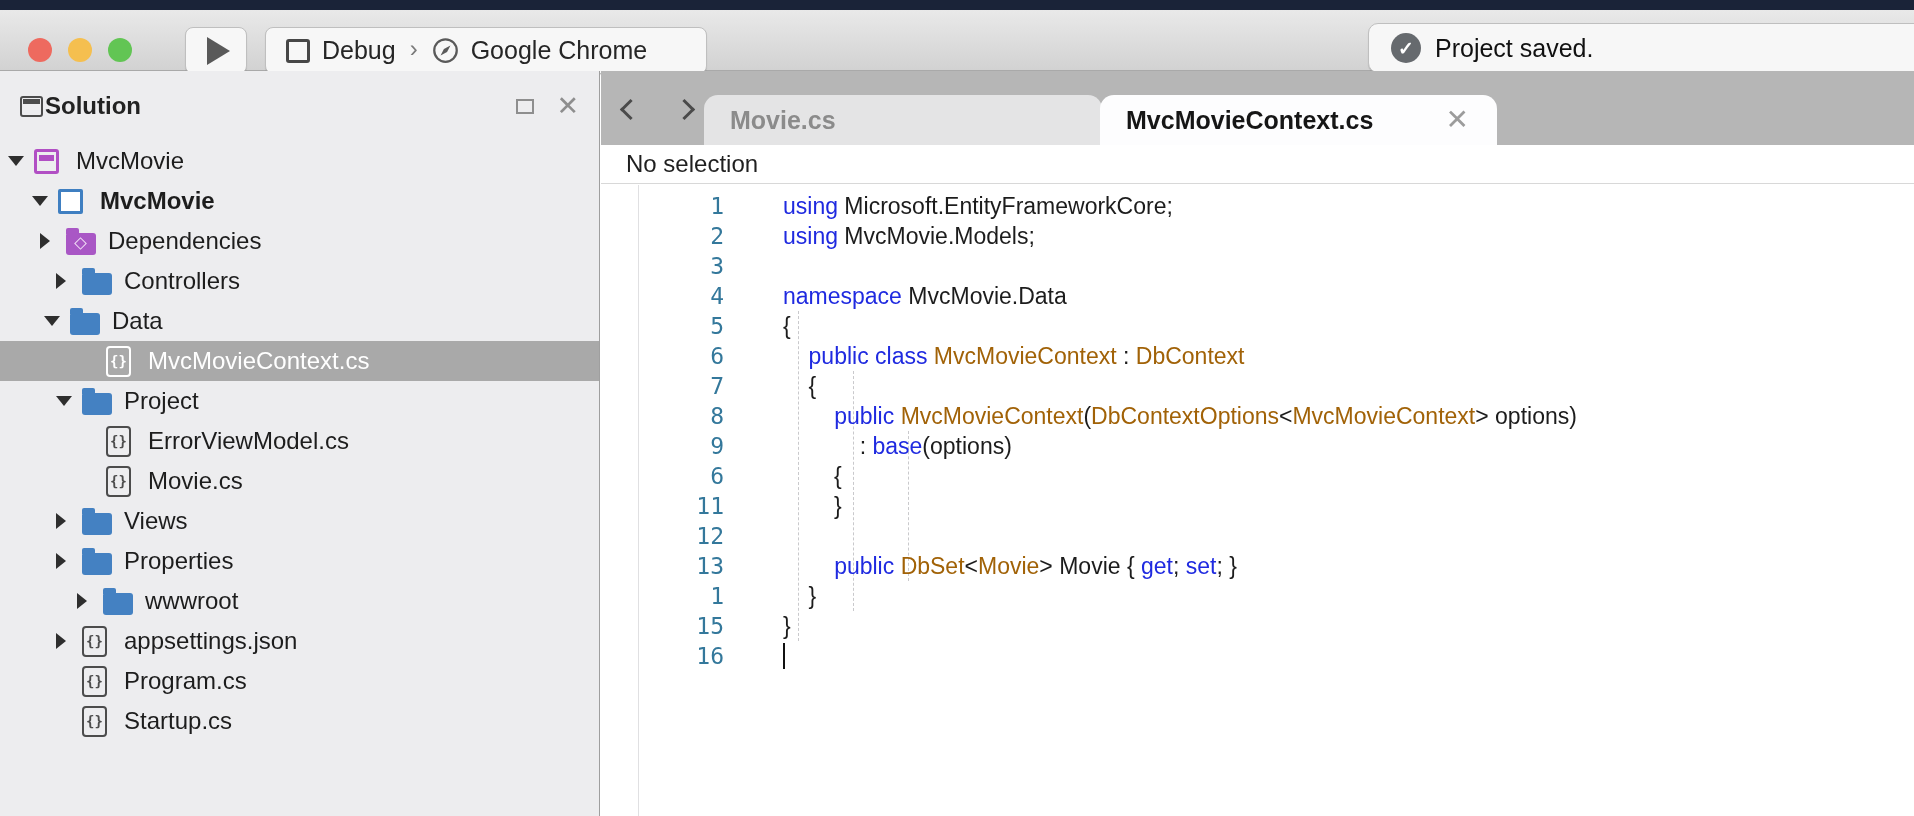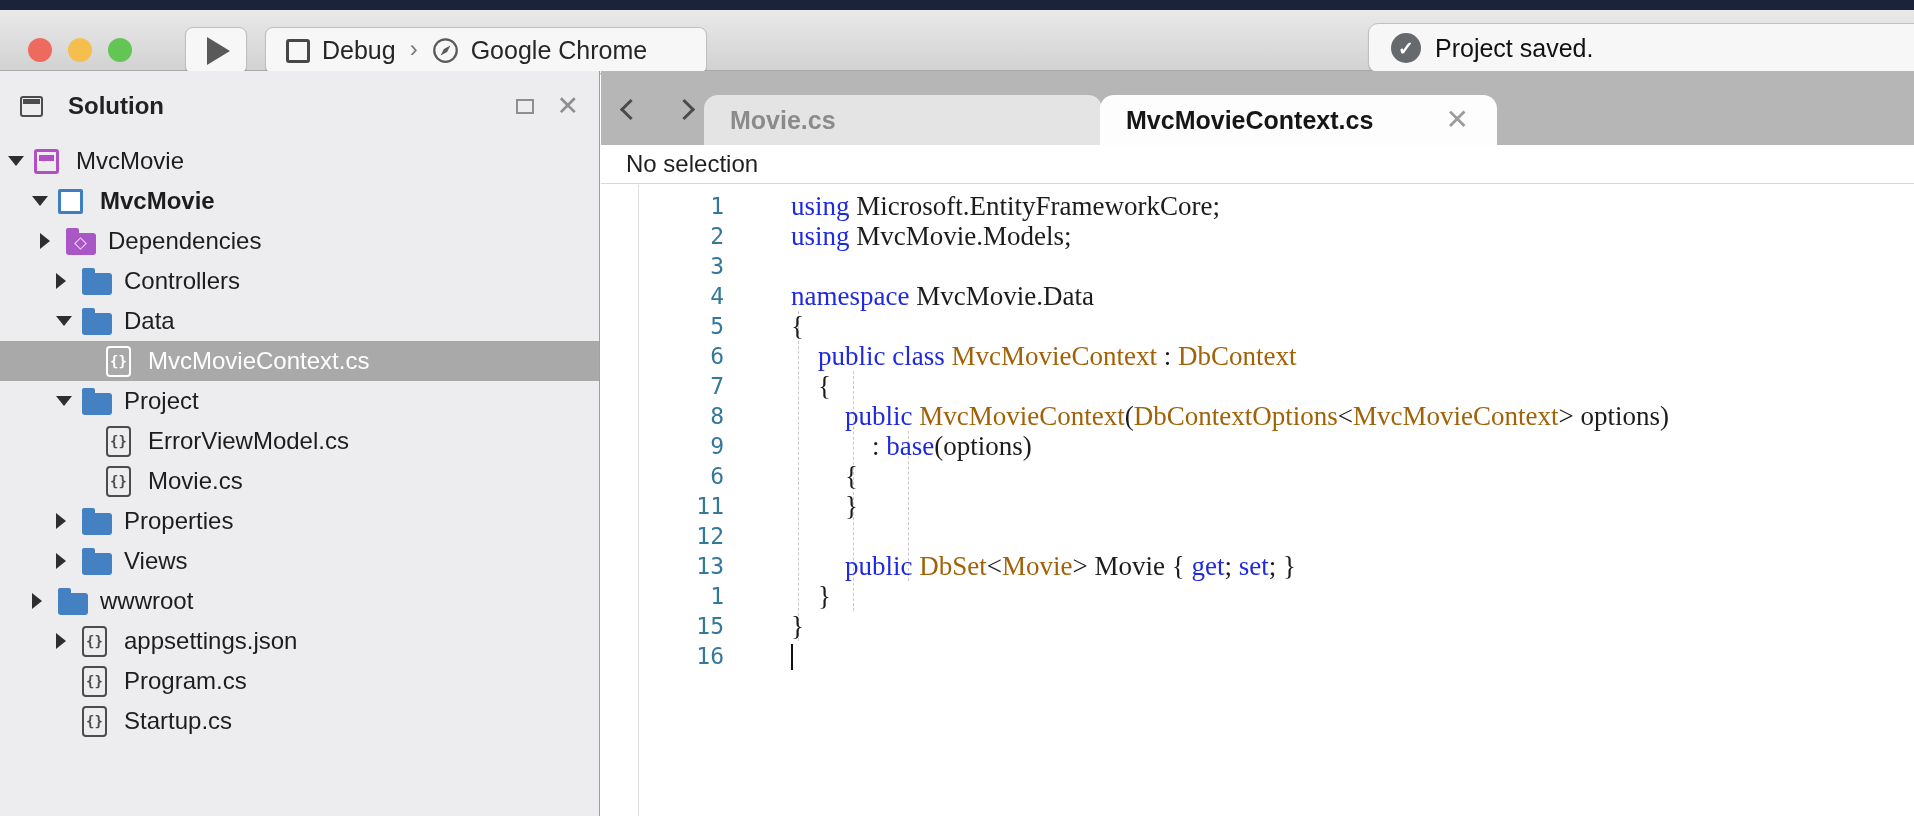--- a/index.html
+++ b/index.html
@@ -27,21 +27,21 @@
   .crumb-sep{ color:#7a7a7a; font-size:24px; padding:0 2px 3px 2px; }
   .status-pill{ left:1368px; top:13px; width:560px; height:50px; padding:0 22px; gap:14px;
                 border-radius:10px; font-size:25px; color:#111; }
   .check-circle{ width:30px; height:30px; border-radius:50%; background:#666a6e; color:#fff;
                  display:flex; align-items:center; justify-content:center; font-size:19px; font-weight:bold; }
 
   
   .sidebar{ position:absolute; left:0; top:71px; width:600px; height:745px;
             background:#ededef; border-right:1px solid #9f9f9f; }
   .pad-header{ height:70px; display:flex; align-items:center; padding:0 20px; }
-  .pad-title{ font-size:24px; font-weight:bold; color:#222; margin-left:25px; }
+  .pad-title{ font-size:24px; font-weight:bold; color:#222; margin-left:2px; }
   .pad-hicon{ position:relative; width:23px; height:21px; border:2.5px solid #4c4c4c; border-radius:3px; }
   .pad-hicon::before{ content:""; position:absolute; left:1px; right:1px; top:1px; height:5px; background:#4c4c4c; }
   .pad-header-spacer{ flex:1; }
   .dock-icon{ width:18px; height:15px; border:2.5px solid #8e8e8e; margin-right:22px; }
   .pad-close{ color:#8e8e8e; font-size:27px; line-height:20px; }
 
   .tree-row{ display:flex; align-items:center; height:40px; font-size:24px; color:#1d1d1d; }
   .tree-row.selected{ background:#a9a9a9; color:#ffffff; }
   .tree-row.bold .tree-label{ font-weight:bold; }
   .arrow-slot{ width:26px; display:flex; align-items:center; justify-content:flex-start; flex:none; }
@@ -78,22 +78,22 @@
   .tab-active{ left:499px; width:397px; background:#fdfdfe; color:#161616; }
   .tab-close{ position:absolute; right:28px; top:8px; color:#9c9c9c; font-size:28px; font-weight:normal; }
 
   .breadcrumb{ position:absolute; left:0; top:74px; width:100%; height:39px; background:#fff;
                border-bottom:1px solid #d8d8d8; display:flex; align-items:center; padding:0 25px;
                font-size:24px; color:#1f1f1f; }
   .code-area{ position:absolute; left:0; top:114px; width:100%; height:631px; background:#fff; overflow:hidden; }
   .gutter-line{ position:absolute; left:37px; top:0; bottom:0; width:1px; background:#e0e0e2; }
   .gutter-col{ position:absolute; left:37px; top:6px; width:86px; text-align:right;
                font-family:"DejaVu Sans Mono", monospace; font-size:23px; line-height:30px; color:#34789b; }
-  .code-col{ position:absolute; left:190px; top:6px; right:0;
-             font-family:Liberation Serif, serif; font-size:27px; line-height:30px; white-space:pre; color:#1c1c1c; }
+  .code-col{ position:absolute; left:182px; top:6px; right:0;
+             font-family:Liberation Sans, sans-serif; font-size:23px; line-height:30px; white-space:pre; color:#1c1c1c; }
   .code-line{ height:30px; }
   .seg-k{ color:#1f2ae0; }
   .seg-t{ color:#a16207; }
   .seg-p{ color:#1c1c1c; }
   .indent-guide{ position:absolute; width:0; border-left:1px dashed #c9c9cc; }
   .guide-1{ left:197px; top:126px; height:330px; }
   .guide-2{ left:252px; top:186px; height:240px; }
   .guide-3{ left:307px; top:246px; height:150px; }
   .cursor{ display:inline-block; width:2px; height:26px; background:#111; vertical-align:-5px; }
 </style>
@@ -170,21 +170,21 @@
         </div>
         <div class="tree-row" style="padding-left: 56px;">
           <span class="arrow-slot">
             <span class="tri-right"></span>
           </span>
           <span class="tree-iconbox">
             <span class="icon-folder"></span>
           </span>
           <span class="tree-label">Controllers</span>
         </div>
-        <div class="tree-row" style="padding-left: 56px;">
+        <div class="tree-row" style="padding-left: 44px;">
           <span class="arrow-slot">
             <span class="tri-down"></span>
           </span>
           <span class="tree-iconbox">
             <span class="icon-folder"></span>
           </span>
           <span class="tree-label">Data</span>
         </div>
         <div class="tree-row selected" style="padding-left: 80px;">
           <span class="arrow-slot"></span>
@@ -216,32 +216,32 @@
           </span>
           <span class="tree-label">Movie.cs</span>
         </div>
         <div class="tree-row" style="padding-left: 56px;">
           <span class="arrow-slot">
             <span class="tri-right"></span>
           </span>
           <span class="tree-iconbox">
             <span class="icon-folder"></span>
           </span>
+          <span class="tree-label">Views</span>
+        </div>
+        <div class="tree-row" style="padding-left: 56px;">
+          <span class="arrow-slot">
+            <span class="tri-right"></span>
+          </span>
+          <span class="tree-iconbox">
+            <span class="icon-folder"></span>
+          </span>
           <span class="tree-label">Properties</span>
         </div>
-        <div class="tree-row" style="padding-left: 56px;">
-          <span class="arrow-slot">
-            <span class="tri-right"></span>
-          </span>
-          <span class="tree-iconbox">
-            <span class="icon-folder"></span>
-          </span>
-          <span class="tree-label">Views</span>
-        </div>
-        <div class="tree-row" style="padding-left: 32px;">
+        <div class="tree-row" style="padding-left: 77px;">
           <span class="arrow-slot">
             <span class="tri-right"></span>
           </span>
           <span class="tree-iconbox">
             <span class="icon-folder"></span>
           </span>
           <span class="tree-label">wwwroot</span>
         </div>
         <div class="tree-row" style="padding-left: 56px;">
           <span class="arrow-slot">

